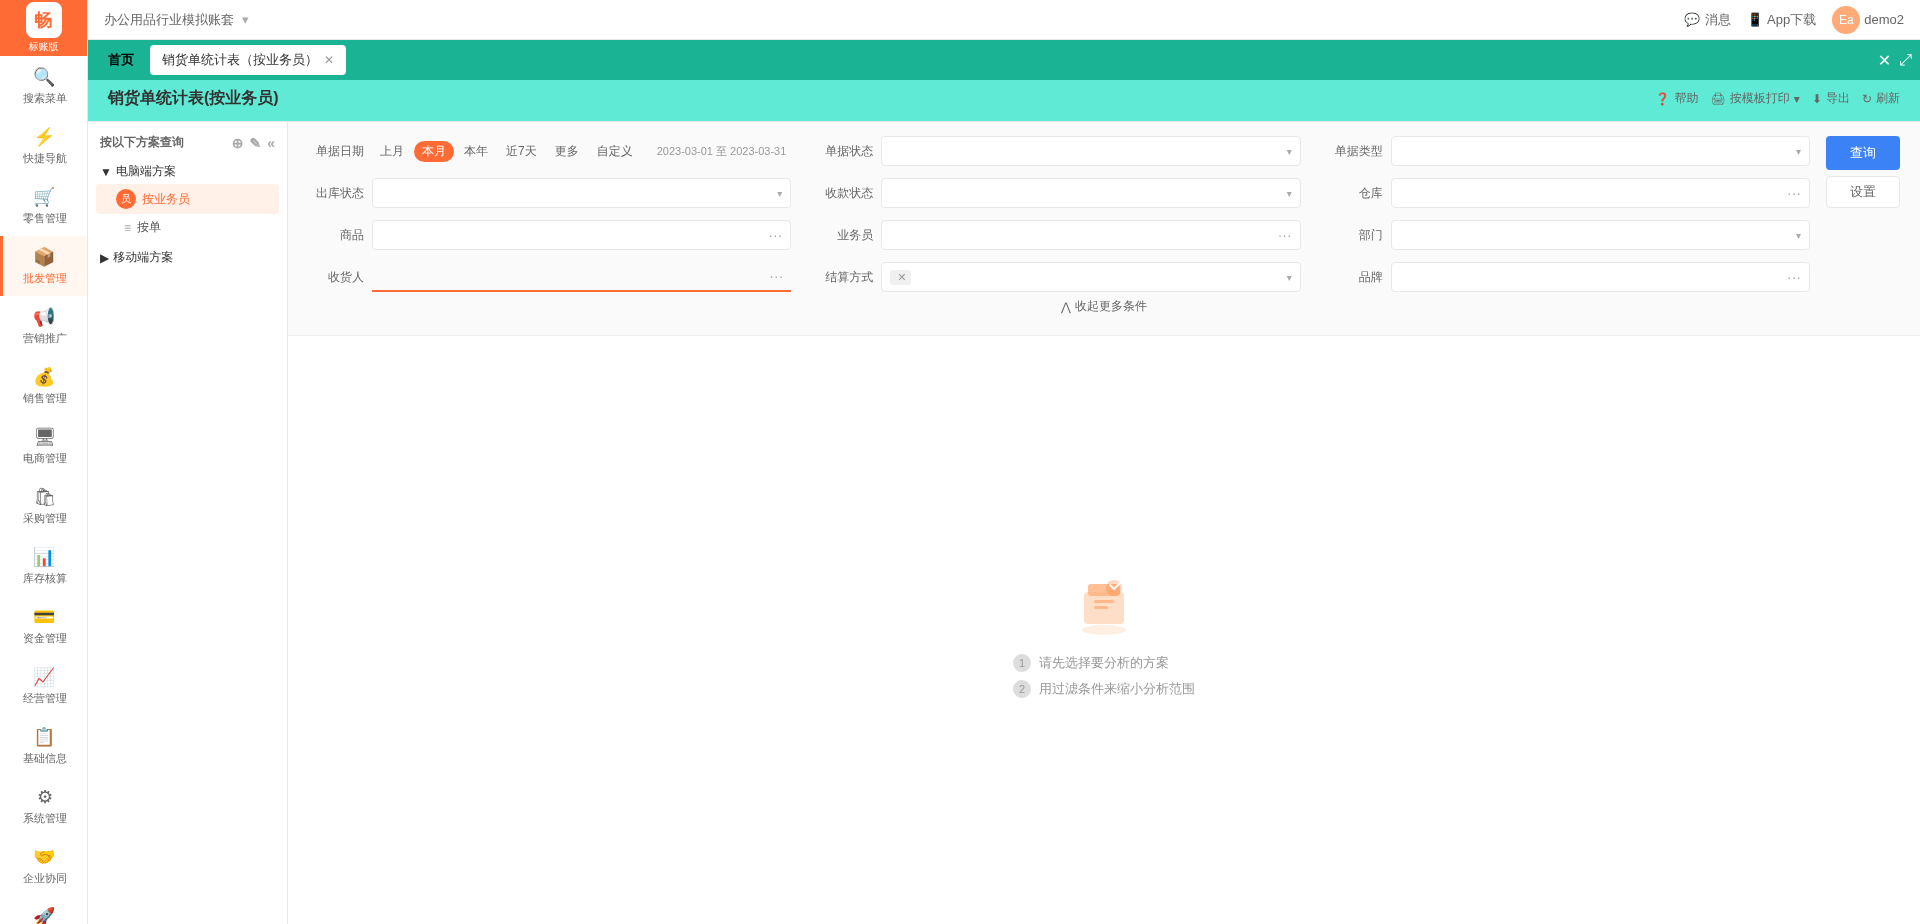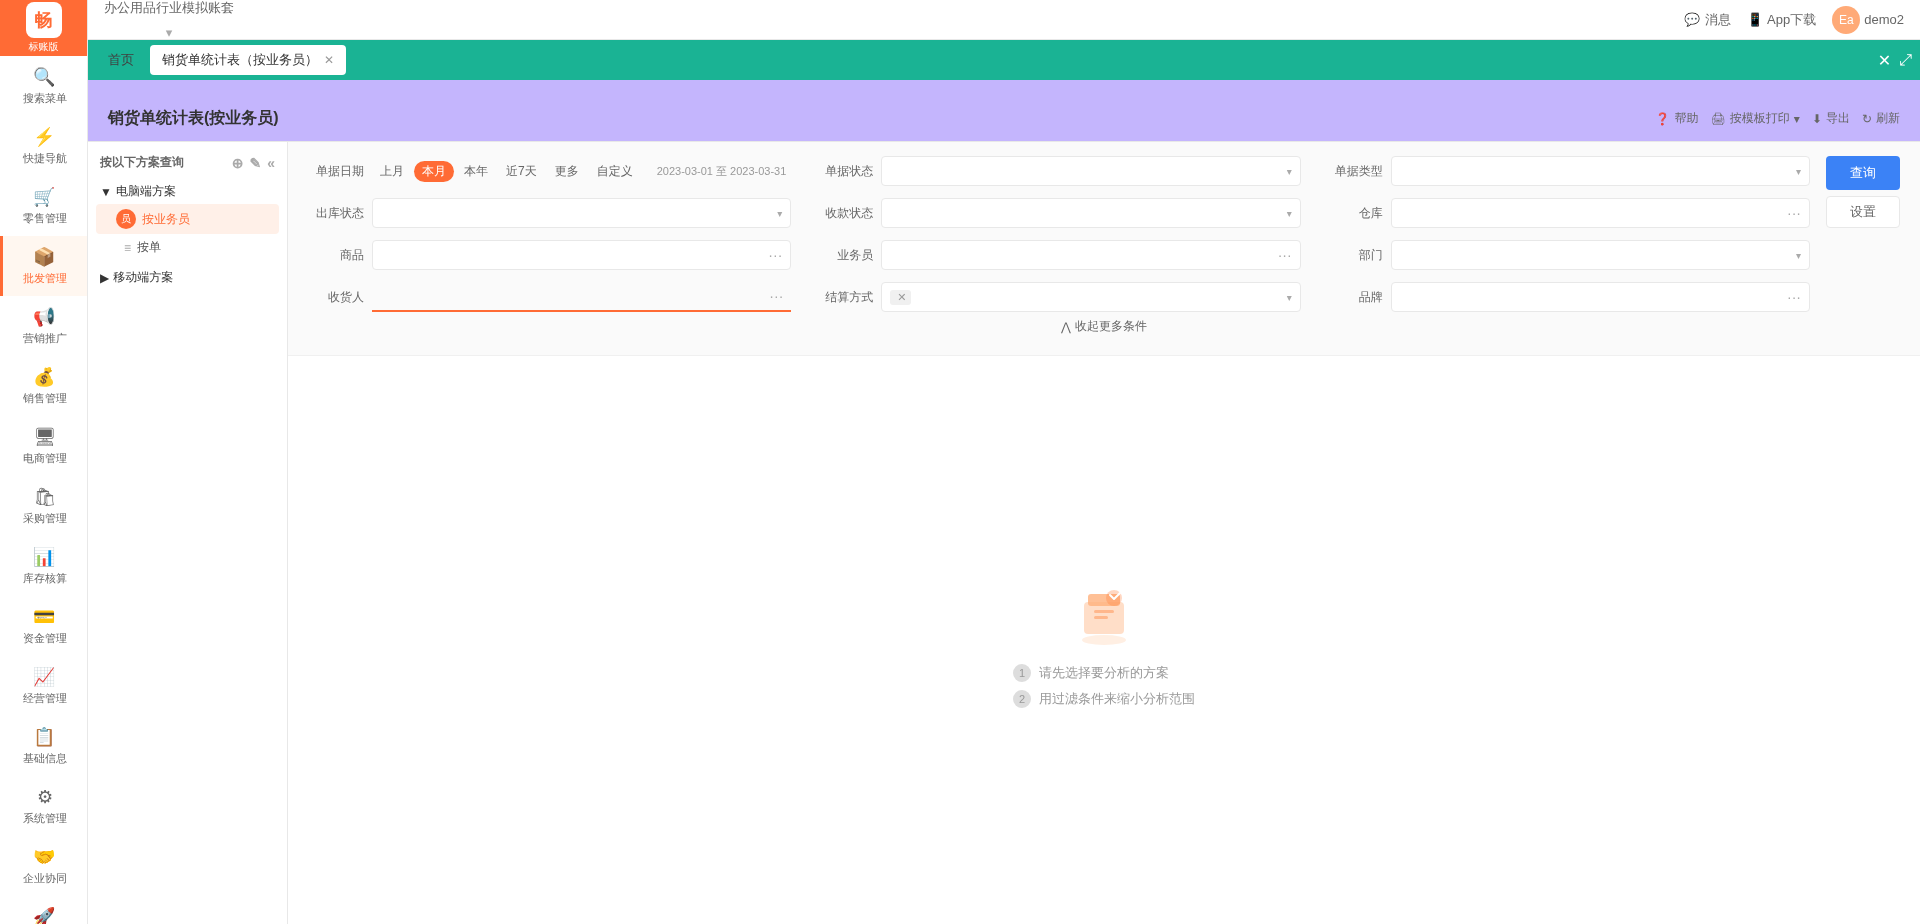--- a/index.html
+++ b/index.html
@@ -14,35 +14,35 @@
     .sidebar-nav { width: 100%; flex: 1; overflow-y: auto; }
     .sidebar-item { width: 100%; padding: 10px 4px; display: flex; flex-direction: column; align-items: center; cursor: pointer; color: #666; font-size: 11px; border-left: 3px solid transparent; }
     .sidebar-item.active { color: #ff6b35; border-left-color: #ff6b35; background: #fff7f0; }
     .sidebar-item .s-icon { font-size: 18px; margin-bottom: 3px; }
 
     
     .main { flex: 1; display: flex; flex-direction: column; overflow: hidden; }
 
     
     .topbar { height: 40px; background: #fff; border-bottom: 1px solid #e8e8e8; display: flex; align-items: center; justify-content: space-between; padding: 0 16px; flex-shrink: 0; }
-    .topbar-left { display: flex; align-items: center; gap: 8px; font-size: 13px; color: #666; flex-direction: column; }
+    .topbar-left { display: flex; align-items: center; gap: 8px; font-size: 13px; color: #666; }
     .topbar-right { display: flex; align-items: center; gap: 16px; font-size: 13px; color: #666; }
     .topbar-right-item { display: flex; align-items: center; gap: 4px; cursor: pointer; }
     .avatar { width: 28px; height: 28px; border-radius: 50%; background: #ffaa77; display: flex; align-items: center; justify-content: center; color: #fff; font-size: 12px; }
 
     
     .tabbar { height: 40px; background: #1ab394; display: flex; align-items: center; padding: 0 8px; flex-shrink: 0; gap: 4px; }
     .tab { height: 30px; padding: 0 12px; display: flex; align-items: center; gap: 6px; border-radius: 4px 4px 0 0; cursor: pointer; font-size: 13px; color: rgba(255,255,255,0.85); }
     .tab.active { background: #fff; color: #333; border-radius: 4px; }
     .tab-close { font-size: 12px; color: #999; cursor: pointer; }
-    .tab-home { color: #404040; }
+    .tab-home { color: #000000; font-weight: bold; }
     .tab-maximize { margin-left: auto; color: #fff; font-size: 16px; cursor: pointer; display: flex; align-items: center; gap: 8px; }
 
     
-    .page-header { background: #c4b5fd; padding: 28px 20px 0 20px; border-bottom: 1px solid #e8e8e8; display: flex; align-items: center; justify-content: space-between; flex-shrink: 0; }
+    .page-header { background: #5eead4; padding: 8px 20px 0 20px; border-bottom: 1px solid #e8e8e8; display: flex; align-items: center; justify-content: space-between; flex-shrink: 0; }
     .page-title { font-size: 16px; font-weight: bold; color: #333; padding-bottom: 12px; }
     .page-actions { display: flex; align-items: center; gap: 12px; padding-bottom: 12px; }
     .action-btn { display: flex; align-items: center; gap: 4px; color: #666; cursor: pointer; font-size: 12px; }
 
     
     .content { flex: 1; display: flex; overflow: hidden; background: #fff; }
 
     
     .left-panel { width: 200px; border-right: 1px solid #e8e8e8; padding: 12px 0; flex-shrink: 0; overflow-y: auto; }
     .panel-header { display: flex; align-items: center; justify-content: space-between; padding: 0 12px 8px 12px; font-weight: bold; }

